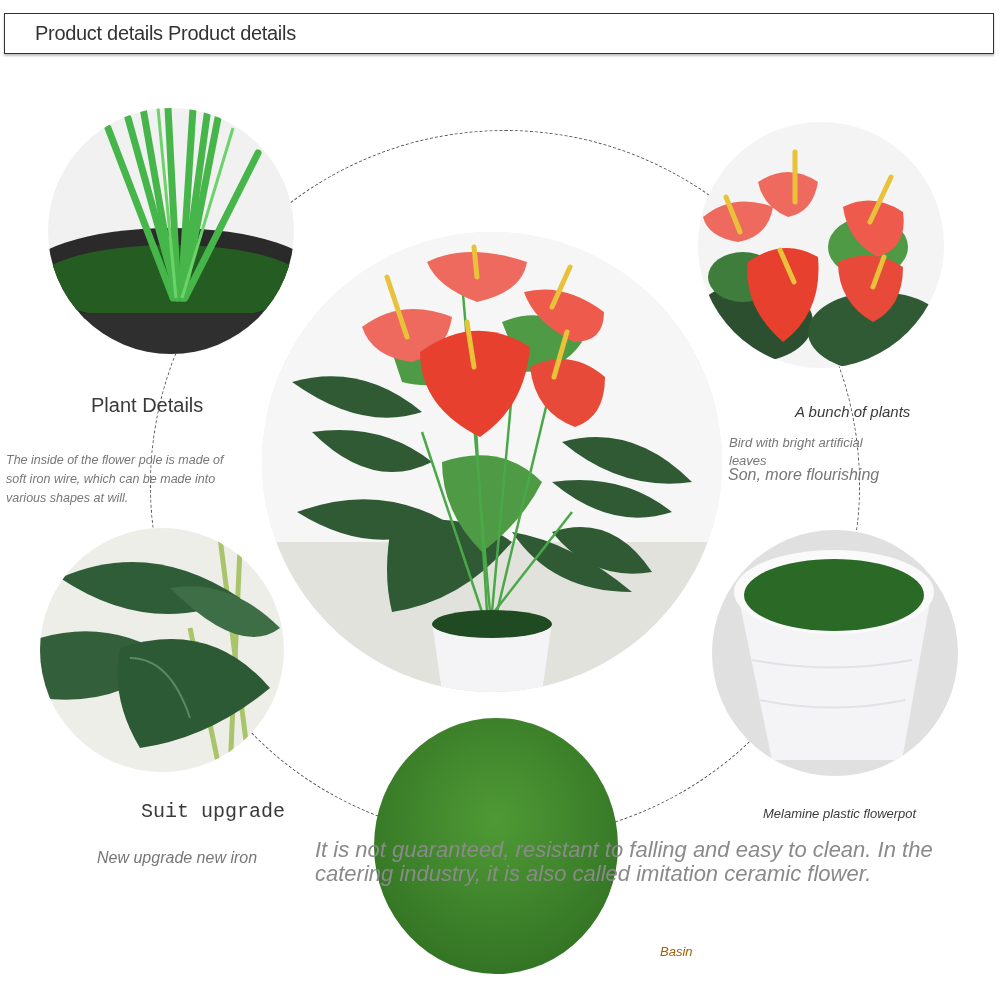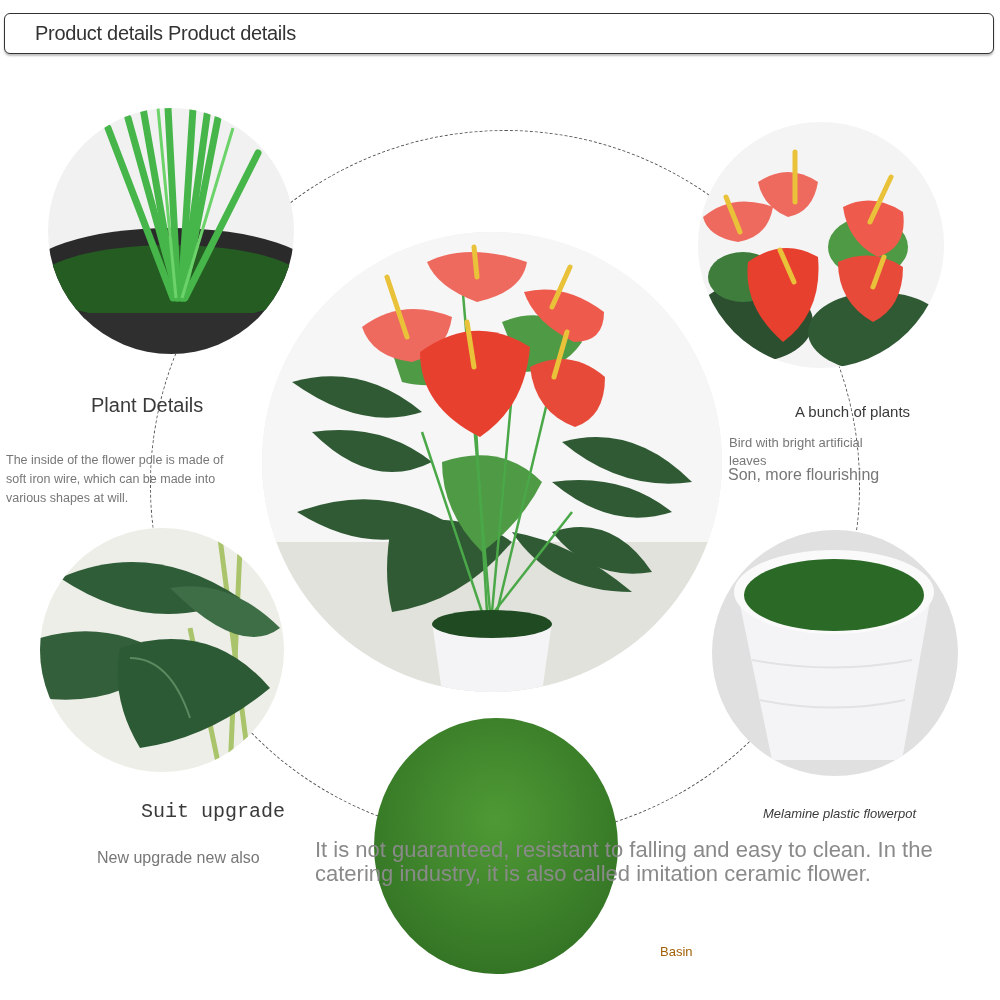--- a/index.html
+++ b/index.html
@@ -1,27 +1,27 @@
 <!DOCTYPE html>
 <html><head>
 <meta charset="utf-8">
 <style>
   html, body { margin:0; padding:0; background:#ffffff; }
   body { width:1000px; height:1000px; position:relative; overflow:hidden; font-family:"Liberation Sans", sans-serif; }
   .header {
     position:absolute; left:4px; top:13px; width:990px; height:41px;
-    border:1.5px solid #333; border-radius:6px; box-sizing:border-box;
+    border:1.5px solid #333; border-radius:0; box-sizing:border-box;
     box-shadow:0 2px 2px rgba(0,0,0,0.25); background:#fff;
   }
   .header-title { position:absolute; left:30px; top:8px; font-size:20px; color:#333; letter-spacing:-0.3px; }
   .orbit { position:absolute; left:150px; top:130px; width:710px; height:710px; border:1.6px dashed #555; border-radius:50%; box-sizing:border-box; }
   .circle { position:absolute; border-radius:50%; overflow:hidden; }
   .circle svg { display:block; width:100%; height:100%; }
   .label { position:absolute; color:#3a3a3a; white-space:nowrap;text-align:center; }
-  .desc { position:absolute; color:#777; }
+  .desc { position:absolute; color:#777;font-style:italic; }
 </style>
 </head>
 <body>
 
 <div class="header">
   <span class="header-title">Product details Product details</span>
 </div>
 
 <div class="orbit"></div>
 
@@ -148,23 +148,23 @@
         <stop offset="100%" stop-color="#2f6e22"></stop>
       </radialGradient>
     </defs>
     <rect width="244" height="256" fill="url(#gr)"></rect>
   </svg>
 </div>
 
 <div class="label" style="left:91px;top:394px;font-size:20px;">Plant Details</div>
 <div class="desc" style="left:6px;top:451px;width:240px;font-size:12.5px;line-height:19px;">The inside of the flower pole is made of soft iron wire, which can be made into various shapes at will.</div>
 
-<div class="label" style="left:795px;top:403px;font-size:15px;">A bunch of plants</div>
+<div class="label" style="left:795px;top:403px;font-size:15px;font-style:italic;">A bunch of plants</div>
 <div class="desc" style="left:729px;top:434px;width:160px;font-size:13px;line-height:18px;">Bird with bright artificial leaves</div>
 <div class="desc" style="left:728px;top:466px;font-size:16px;white-space:nowrap;">Son, more flourishing</div>
 
 <div class="label" style="left:141px;top:800px;font-size:20px;font-family:Liberation Mono, monospace;">Suit upgrade</div>
-<div class="desc" style="left:97px;top:849px;font-size:16px;white-space:nowrap;">New upgrade new also</div>
+<div class="desc" style="left:97px;top:849px;font-size:16px;white-space:nowrap;">New upgrade new iron</div>
 
 <div class="label" style="left:763px;top:806px;font-size:13px;font-style:italic;">Melamine plastic flowerpot</div>
 
 <div class="desc" style="left:315px;top:838px;width:680px;font-size:22px;line-height:24px;color:#8a8a8a;">It is not guaranteed, resistant to falling and easy to clean. In the catering industry, it is also called imitation ceramic flower.</div>
 <div class="desc" style="left:660px;top:944px;font-size:13px;color:#a16207;">Basin</div>
 
 </body></html>

